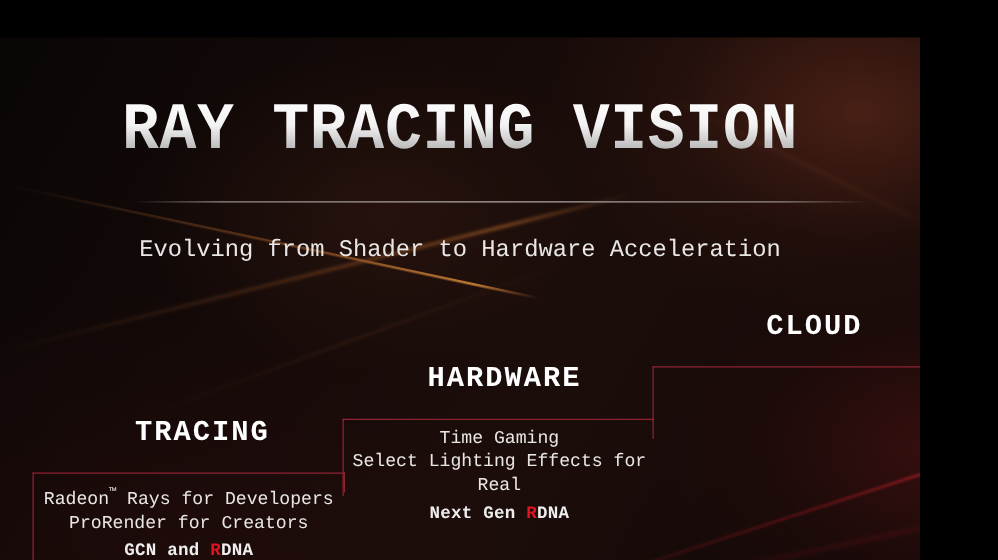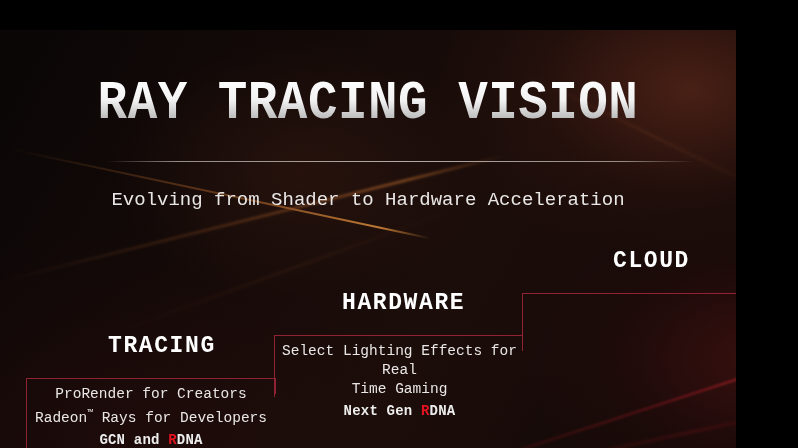--- a/index.html
+++ b/index.html
@@ -166,36 +166,36 @@
   <div class="stage-box">
 
     <div class="box-edge" style="left:26px; top:348px; width:250px; height:1px;"></div>
 
     <div class="box-edge" style="left:26px; top:348px; width:1px; height:78px;"></div>
 
     <div class="box-edge" style="left:275px; top:348px; width:1px; height:16px;"></div>
   </div>
 
   <div class="stage-text" style="left:27px; top:355px; width:248px;">
+    <div>Radeon<span class="tm">™</span> Rays for Developers</div>
     <div>ProRender for Creators</div>
-    <div>Radeon<span class="tm">™</span> Rays for Developers</div>
     <span class="tech"><span>GCN and </span><span class="accent">R</span><span>DNA</span></span>
   </div>
 
   <div class="stage-label" style="left:342px; top:260px;">HARDWARE</div>
 
   <div class="stage-box">
     <div class="box-edge" style="left:274px; top:305px; width:249px; height:1px;"></div>
     <div class="box-edge" style="left:274px; top:305px; width:1px; height:62px;"></div>
     <div class="box-edge" style="left:522px; top:305px; width:1px; height:16px;"></div>
   </div>
 
   <div class="stage-text" style="left:276px; top:312px; width:247px;">
+    <div>Time Gaming</div>
     <div>Select Lighting Effects for Real</div>
-    <div>Time Gaming</div>
     <span class="tech"><span>Next Gen </span><span class="accent">R</span><span>DNA</span></span>
   </div>
 
   <div class="stage-label" style="left:613px; top:218px;">CLOUD</div>
 
   <div class="stage-box">
     <div class="box-edge" style="left:522px; top:263px; width:248px; height:1px;"></div>
     <div class="box-edge" style="left:522px; top:263px; width:1px; height:44px;"></div>
   </div>
 

